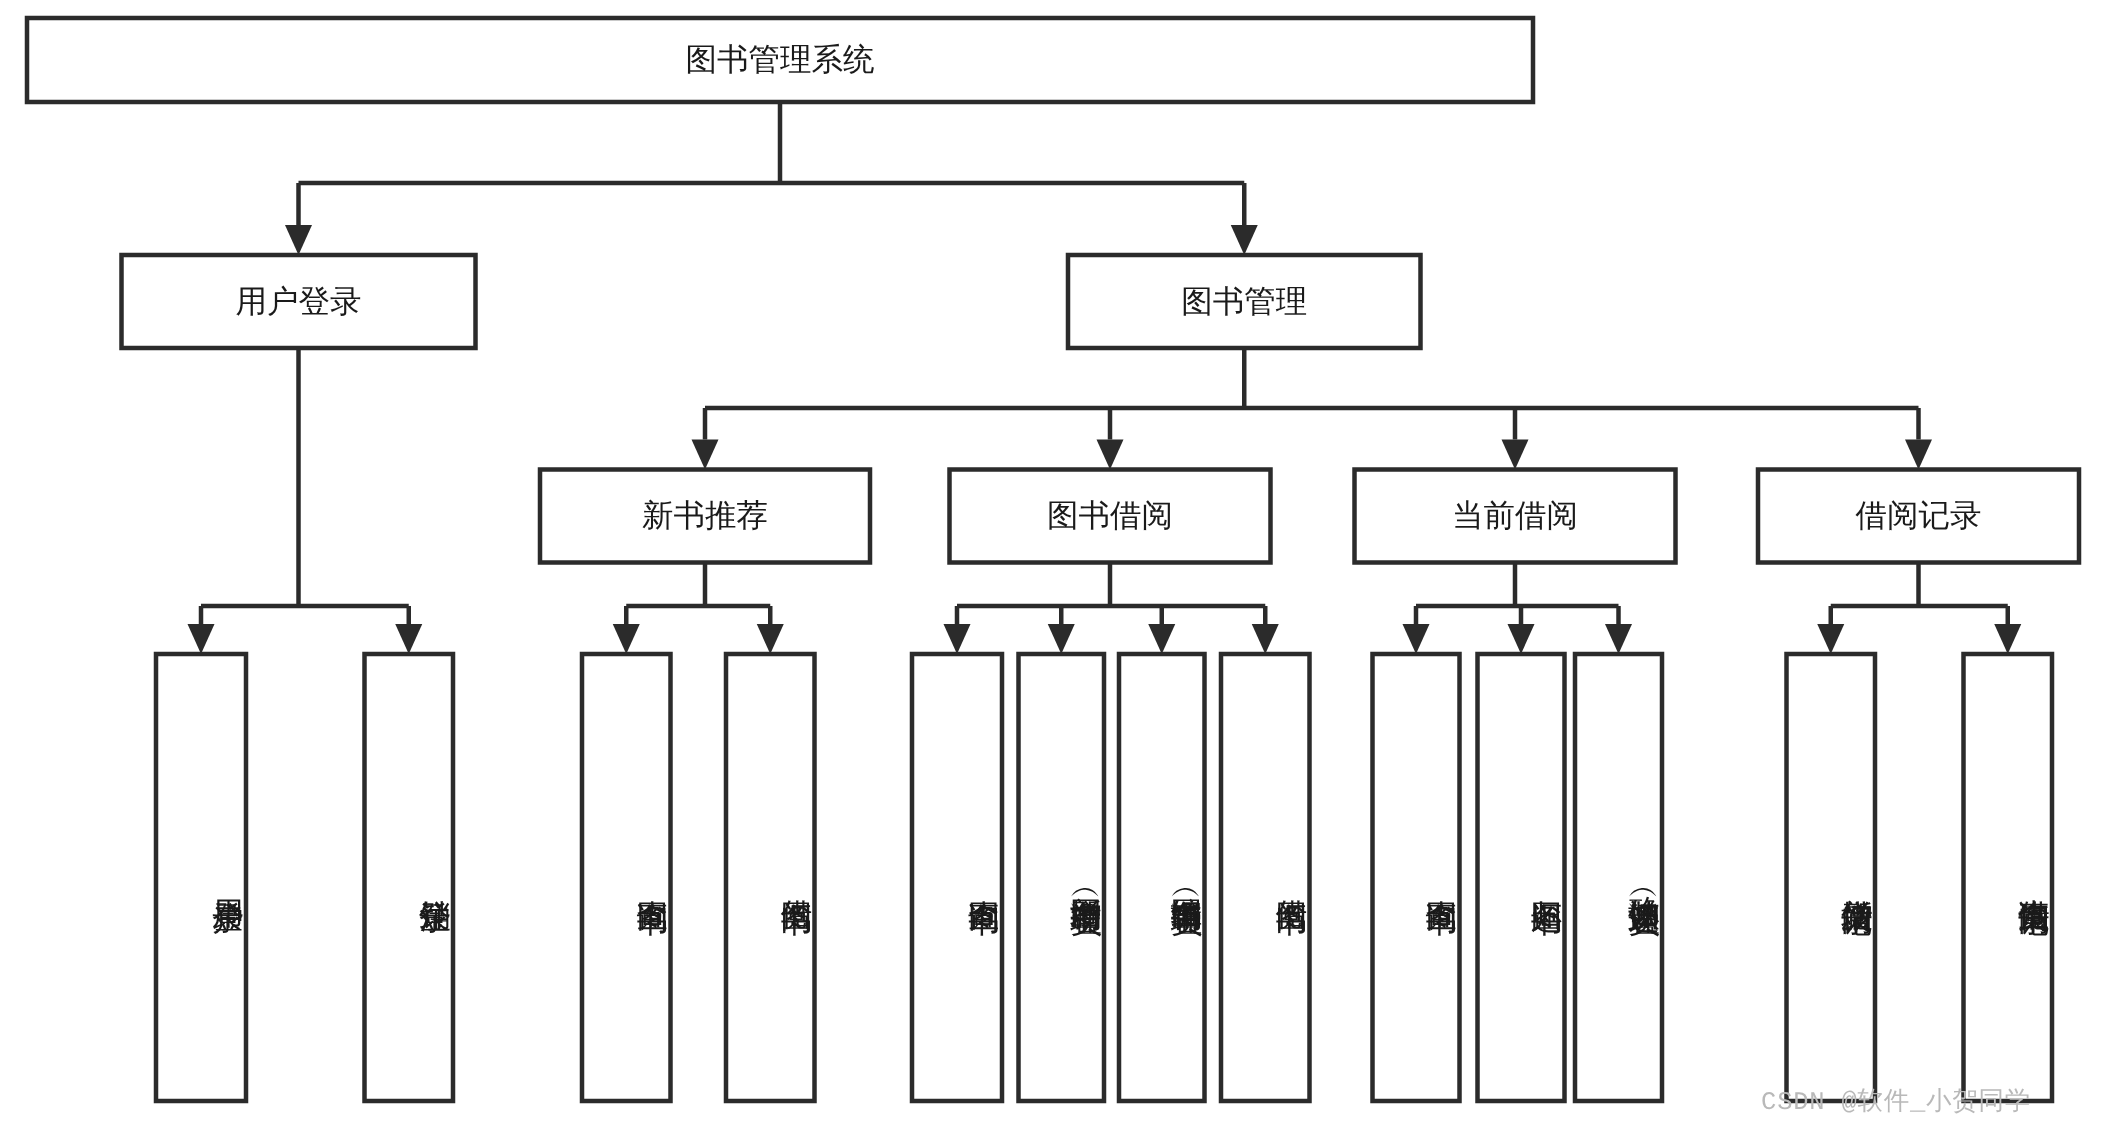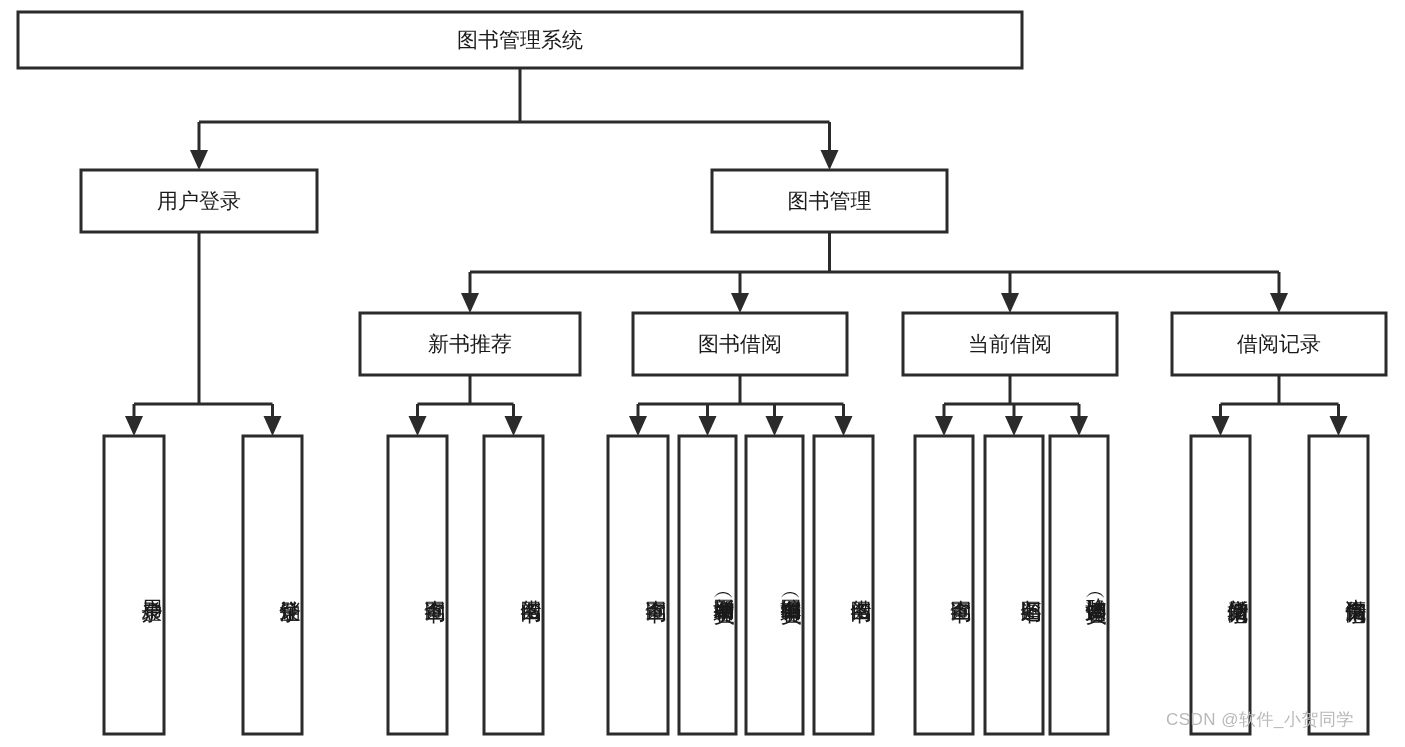--- a/index.html
+++ b/index.html
@@ -50,22 +50,22 @@
   .leaf-label-wrap{
     display:flex;
     align-items:center;
     justify-content:center;
     width:100%;
     height:100%;
   }
   .watermark{
     position:absolute;
     right:10px;
-    bottom:16px;
-    font-family:Liberation Sans, sans-serif;
+    bottom:2px;
+    font-family:Liberation Mono, monospace;
     font-size:17px;
     color:#b9b9b9;
     letter-spacing:0.5px;
     user-select:none;
     white-space:pre;
   }
 </style>
 </head>
 <body>
 

